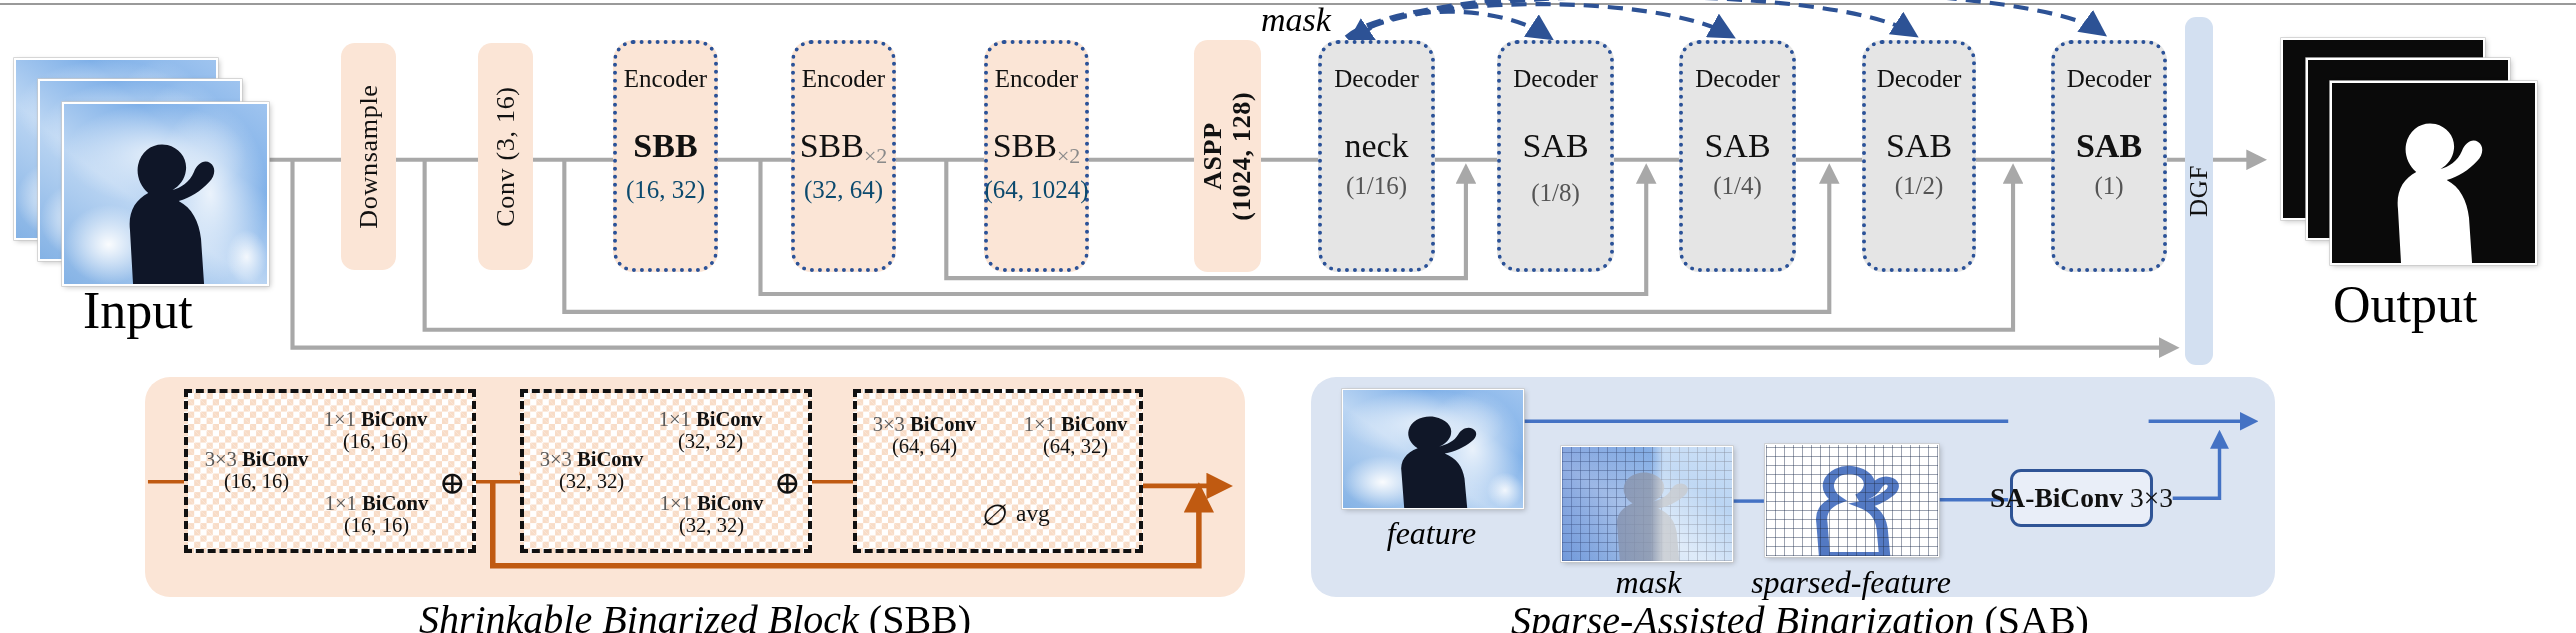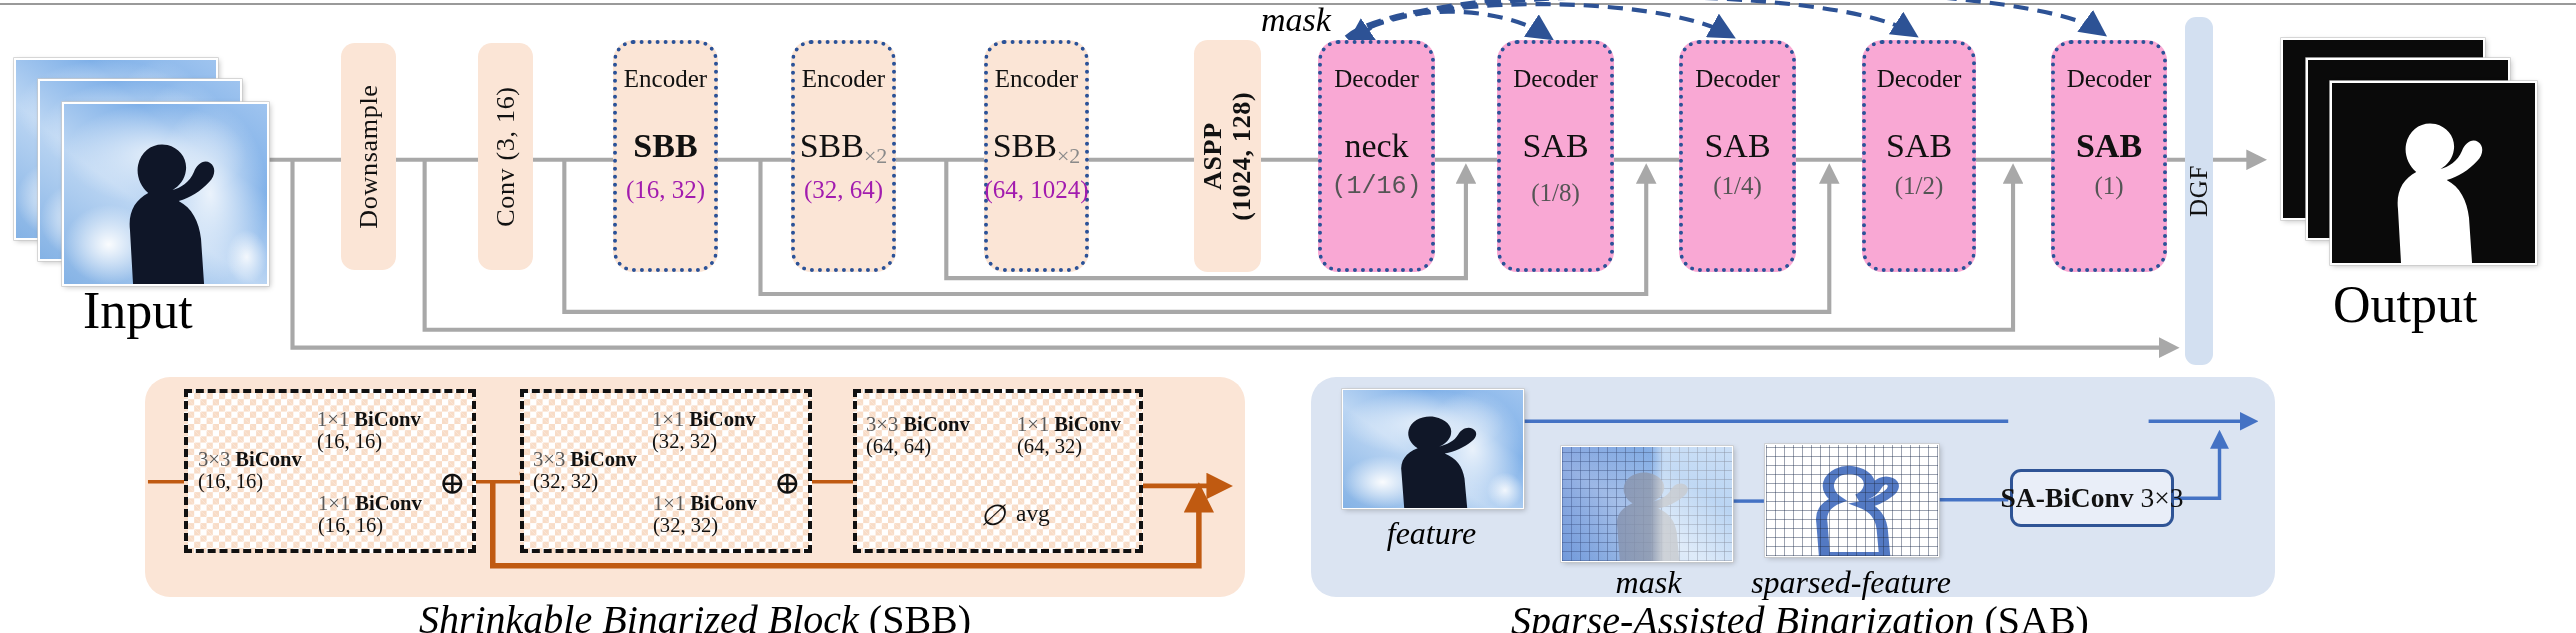--- a/index.html
+++ b/index.html
@@ -8,25 +8,25 @@
   .toprule{position:absolute;left:0;top:3.4px;width:2576px;height:1.4px;background:#9a9a9a;}
   svg.layer{position:absolute;left:0;top:0;pointer-events:none;}
   
   .pill{position:absolute;background:#fbe5d6;border-radius:13.8px;display:flex;align-items:center;justify-content:center;z-index:3;}
   .vtext{transform:rotate(-90deg);white-space:nowrap;font-size:26px;color:#111;letter-spacing:0.7px;text-align:center;line-height:1.12;}
   .vtext.bold{font-weight:bold;}
   
   .block{position:absolute;border-radius:20.6px;display:flex;flex-direction:column;align-items:center;z-index:3;
          border:4.1px dotted #2b5298;box-sizing:border-box;}
   .block.enc{background:#fbe5d6;}
-  .block.dec{background:#f9a8d4;}
+  .block.dec{background:#e5e5e5;}
   .blk-title{font-size:25px;color:#111;margin-top:20.6px;}
   .blk-name{font-size:34px;color:#111;margin-top:36px;line-height:1;}
   .blk-name .sub{font-size:22px;color:#8a8a8a;vertical-align:-5.5px;}
-  .blk-ch{font-size:25px;color:#a21caf;margin-top:9.6px;white-space:nowrap;}
+  .blk-ch{font-size:25px;color:#0c4a6e;margin-top:9.6px;white-space:nowrap;}
   .bold{font-weight:bold;}
   
   .biglabel{position:absolute;font-size:52px;color:#000;z-index:4;}
   .itlabel{position:absolute;font-style:italic;color:#000;z-index:5;}
   
   .imgcard{position:absolute;border:2.8px solid #fff;box-shadow:0 0 0 0.7px #c9c9c9,2.1px 2.1px 5.5px rgba(0,0,0,.25);overflow:hidden;z-index:3;}
   .sky{background:linear-gradient(215deg,#9fc4ef 0%,#7fb0e8 28%,#bcd6f3 58%,#84b2e5 100%);}
   .sky:before{content:"";position:absolute;inset:0;
      background:radial-gradient(closest-side at 22% 78%,rgba(255,255,255,.95),rgba(255,255,255,0)),
                 radial-gradient(closest-side at 72% 50%,rgba(255,255,255,.8),rgba(255,255,255,0)),
@@ -36,21 +36,21 @@
   .imgcard svg{position:absolute;inset:0;width:100%;height:100%;}
   
   .panel{position:absolute;border-radius:25px;z-index:1;}
   .panel.sbb{background:#fbe5d6;}
   .panel.sab{background:#dbe4f2;}
   .dashbox{position:absolute;border:4.1px dashed #111;box-sizing:border-box;z-index:2;
      background-color:#fff;
      background-image:linear-gradient(45deg,#f8dcc7 25%,transparent 25%,transparent 75%,#f8dcc7 75%),
                       linear-gradient(45deg,#f8dcc7 25%,transparent 25%,transparent 75%,#f8dcc7 75%);
      background-size:12.4px 12.4px;background-position:0 0,6.2px 6.2px;}
-  .sbbtxt{position:absolute;z-index:4;line-height:1.05;color:#111;font-size:20.6px;white-space:nowrap;}
+  .sbbtxt{position:absolute;z-index:4;text-align:center;line-height:1.05;color:#111;font-size:20.6px;white-space:nowrap;}
   .sbbtxt .kpfx{color:#5a5a5a;}
   .opsym{position:absolute;z-index:4;font-size:32px;color:#111;line-height:1;}
   .caption{position:absolute;z-index:4;font-size:40px;color:#000;text-align:center;white-space:nowrap;}
   .caption .it{font-style:italic;}
   .gridlines:after{content:"";position:absolute;inset:0;
      background-image:repeating-linear-gradient(0deg,rgba(35,50,80,.45) 0 1.1px,transparent 1.1px 9px),
                       repeating-linear-gradient(90deg,rgba(35,50,80,.45) 0 1.1px,transparent 1.1px 9px);}
   .maskwash:before{content:"";position:absolute;inset:0;z-index:2;
      background:linear-gradient(90deg,rgba(92,124,205,.45),rgba(150,170,220,.28) 52%,rgba(255,255,255,.55) 60%,rgba(255,255,255,.45));}
   .sabbox{position:absolute;background:#e9eef8;border:3.4px solid #2f5496;border-radius:11px;z-index:4;
@@ -141,21 +141,21 @@
     <div class="blk-ch">(64, 1024)</div>
   </div>
 
   <div class="pill" style="left:1194px;top:40px;width:67px;height:232px;">
     <span class="vtext bold"><span>ASPP</span><br><span>(1024, 128)</span></span>
     </div>
 
   <div class="block dec" style="left:1318px;top:40px;width:117px;height:232px;">
     <div class="blk-title">Decoder</div>
     <div class="blk-name">neck</div>
-    <div class="blk-ch" style="color:#555;font-family:Liberation Mono, monospace;">(1/16)</div>
+    <div class="blk-ch" style="color:#555;">(1/16)</div>
   </div>
   <div class="block dec" style="left:1497px;top:40px;width:117px;height:232px;">
     <div class="blk-title">Decoder</div>
     <div class="blk-name">SAB</div>
     <div class="blk-ch" style="color:#555;margin-top:16px;">(1/8)</div>
   </div>
   <div class="block dec" style="left:1679px;top:40px;width:117px;height:232px;">
     <div class="blk-title">Decoder</div>
     <div class="blk-name">SAB</div>
     <div class="blk-ch" style="color:#555;">(1/4)</div>
@@ -302,21 +302,21 @@
     </div>
   <div class="sablabel" style="left:1583px;top:564px;width:131px;">mask</div>
 
   <div class="imgcard gridlines" style="left:1765px;top:444px;width:172px;height:111px;border-width:1.4px;background:#fff;">
     <svg viewBox="0 0 200 180" preserveAspectRatio="none">
         <use href="#person" fill="none" stroke="#4a72c0" stroke-width="13" opacity="0.95"></use>
       </svg>
     </div>
   <div class="sablabel" style="left:1748px;top:564px;width:206px;">sparsed-feature</div>
 
-  <div class="sabbox" style="left:2010px;top:469px;width:164px;height:58px;text-align:right;">
+  <div class="sabbox" style="left:2010px;top:469px;width:143px;height:58px;text-align:right;">
     <span><b>SA-BiConv</b><span> 3×3</span></span>
     </div>
 
   <div class="caption" style="left:1370px;top:597px;width:860px;">
     <span class="it">Sparse-Assisted Binarization</span><span> (SAB)</span></div>
 
 </div>
 
 
 </body></html>

